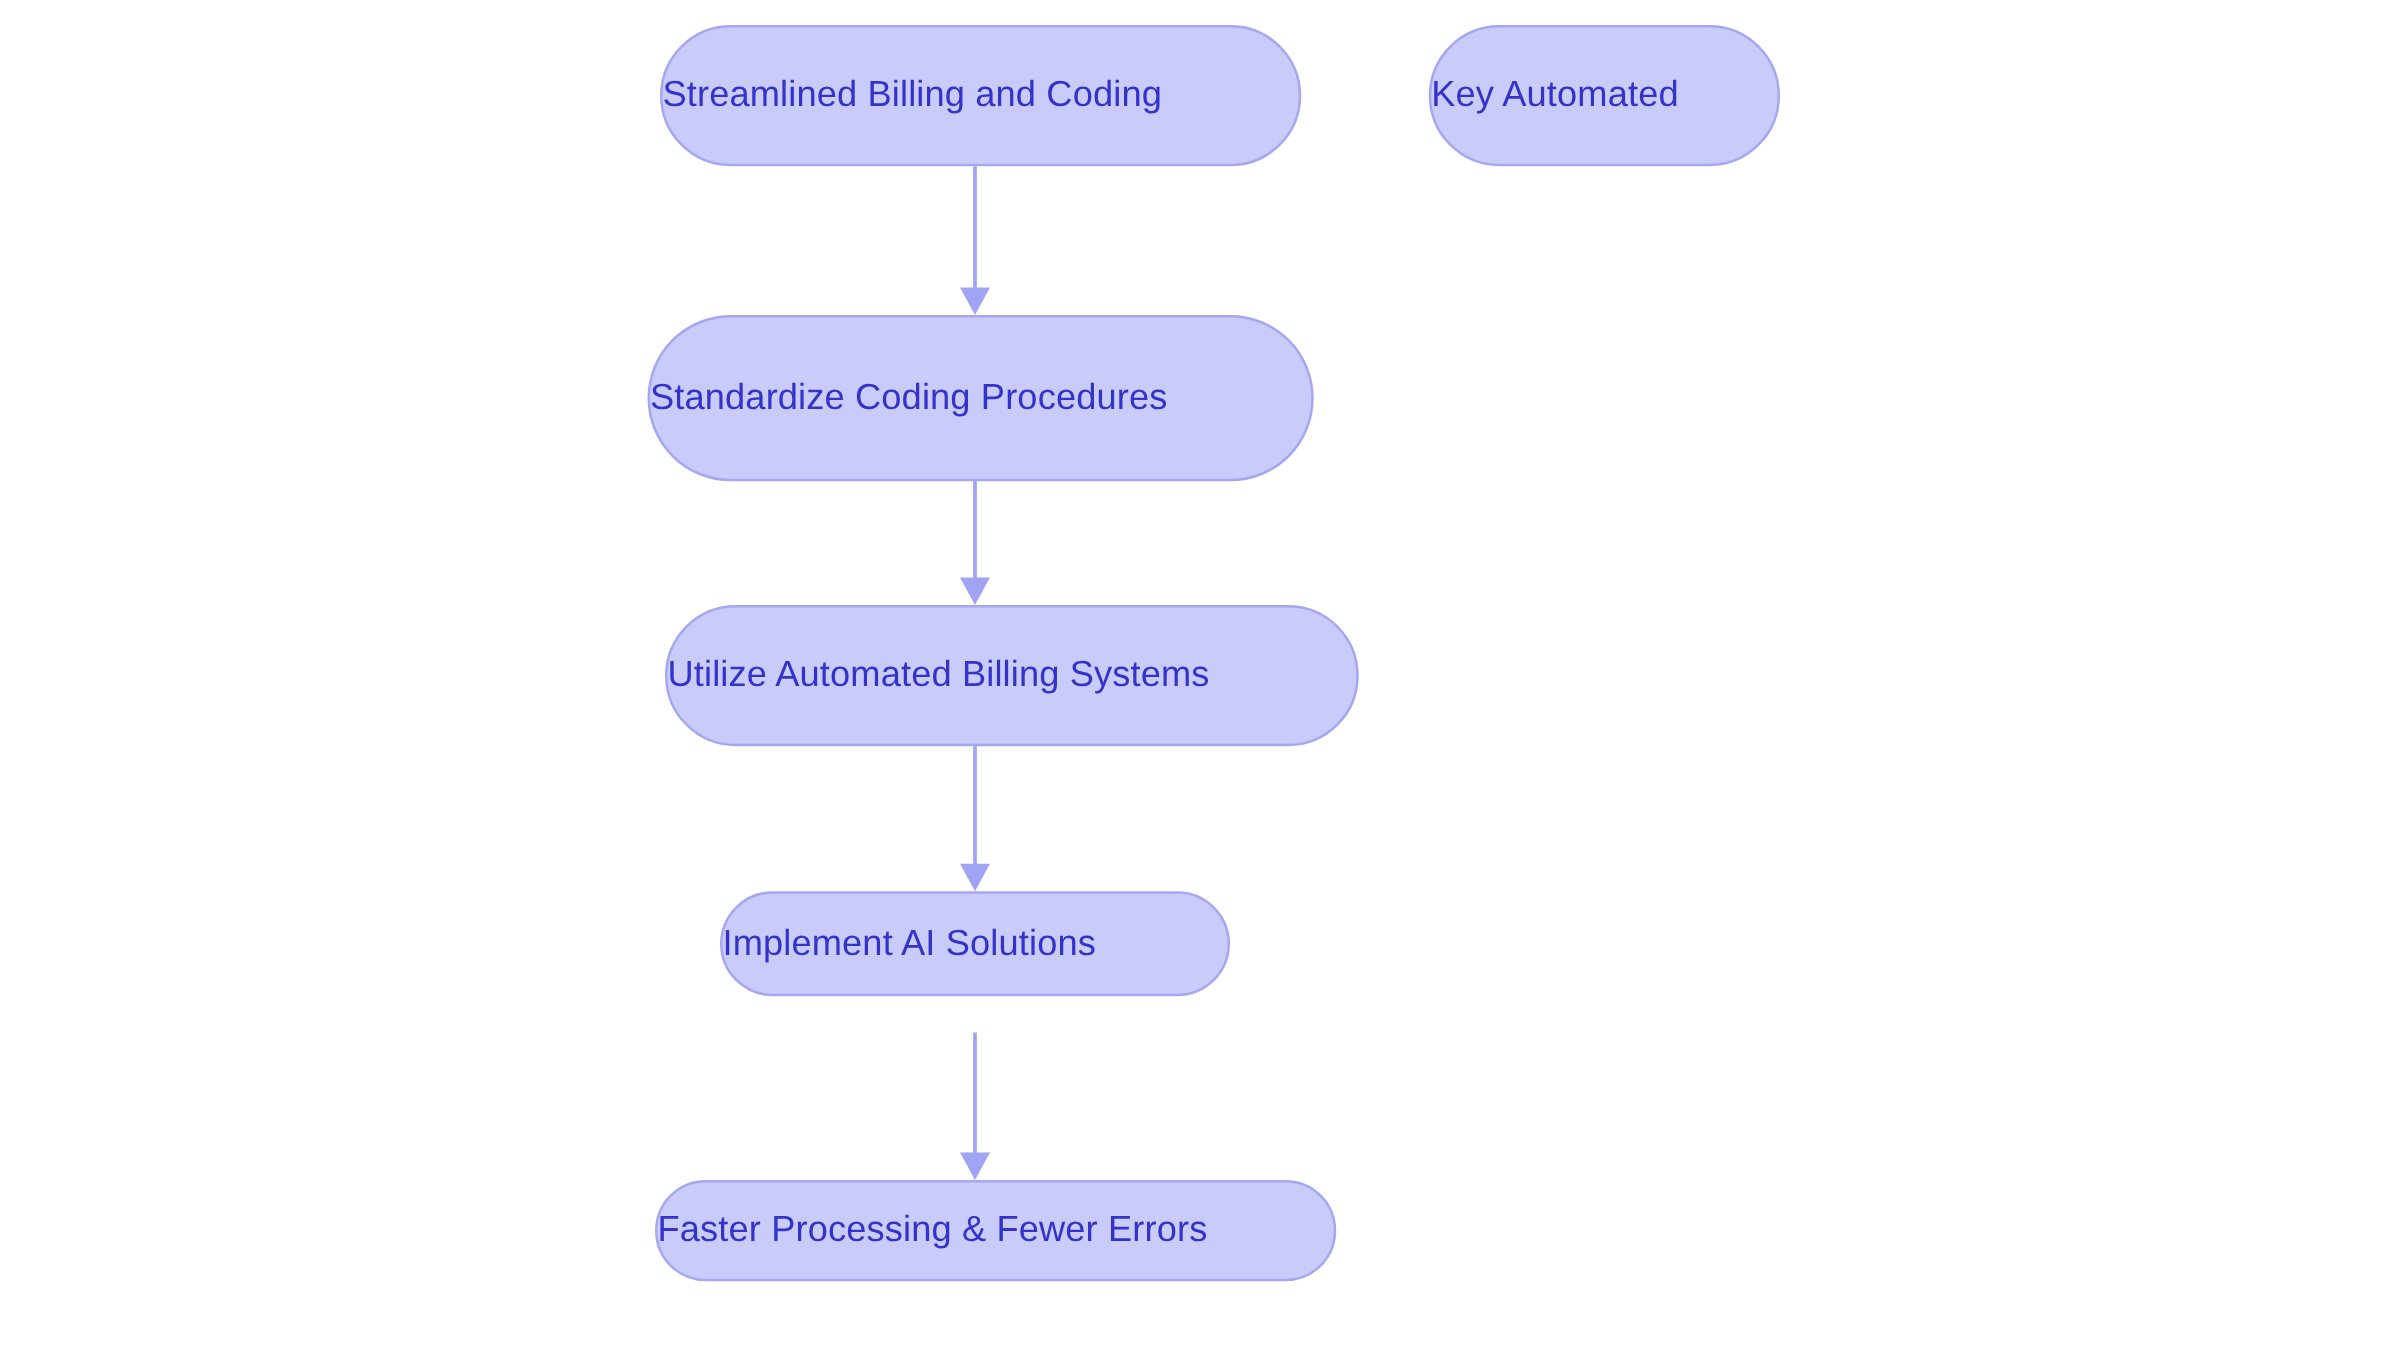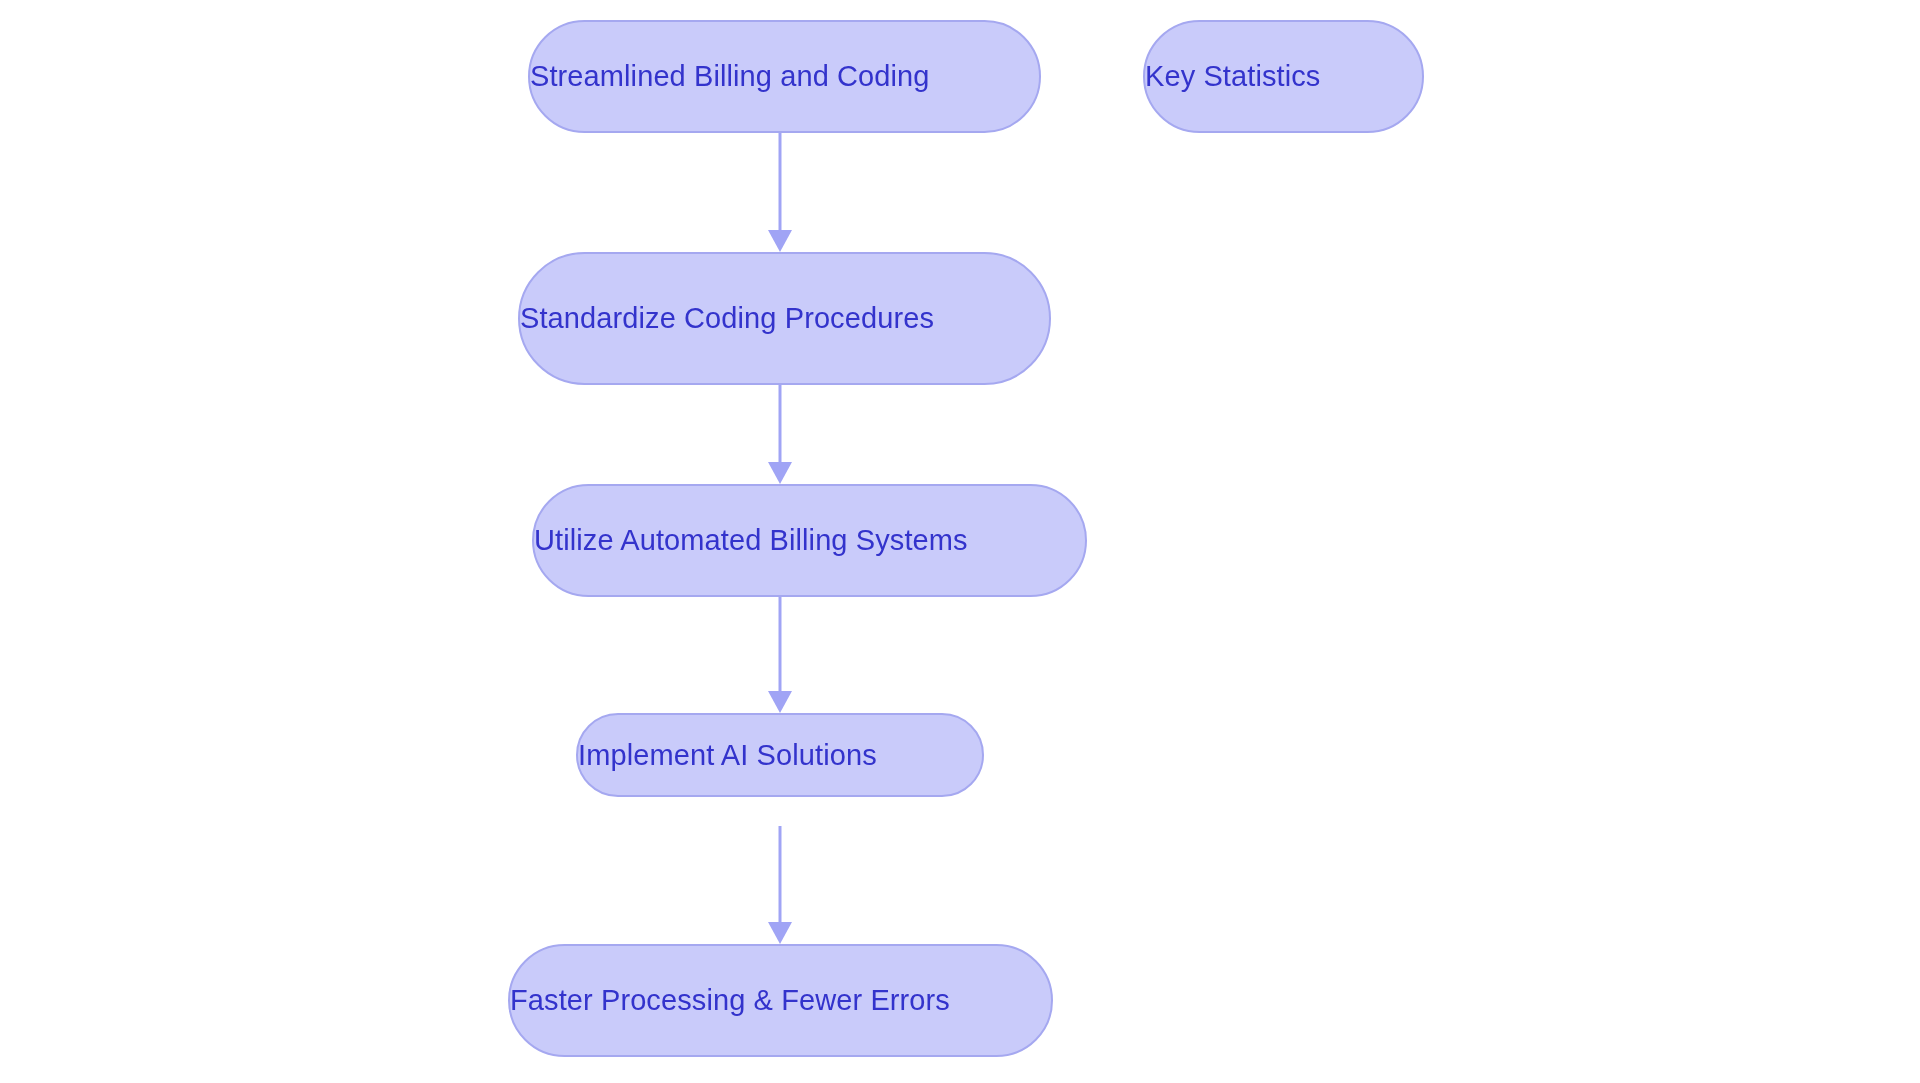--- a/index.html
+++ b/index.html
@@ -80,19 +80,19 @@
     </div>
     <div class="node" style="left: 518px; top: 252px; width: 533px; height: 133px;">
       <span>Standardize Coding Procedures</span>
     </div>
     <div class="node" style="left: 532px; top: 484px; width: 555px; height: 113px;">
       <span>Utilize Automated Billing Systems</span>
     </div>
     <div class="node" style="left: 576px; top: 713px; width: 408px; height: 84px;">
       <span>Implement AI Solutions</span>
     </div>
-    <div class="node" style="left: 508px; top: 944px; width: 545px; height: 113px;">
+    <div class="node" style="left: 524px; top: 944px; width: 545px; height: 81px;">
       <span>Faster Processing &amp; Fewer Errors</span>
     </div>
     <div class="node" style="left: 1143px; top: 20px; width: 281px; height: 113px;">
-      <span>Key Statistics</span>
+      <span>Key Automated</span>
     </div>
   </div>
 
 </body></html>

